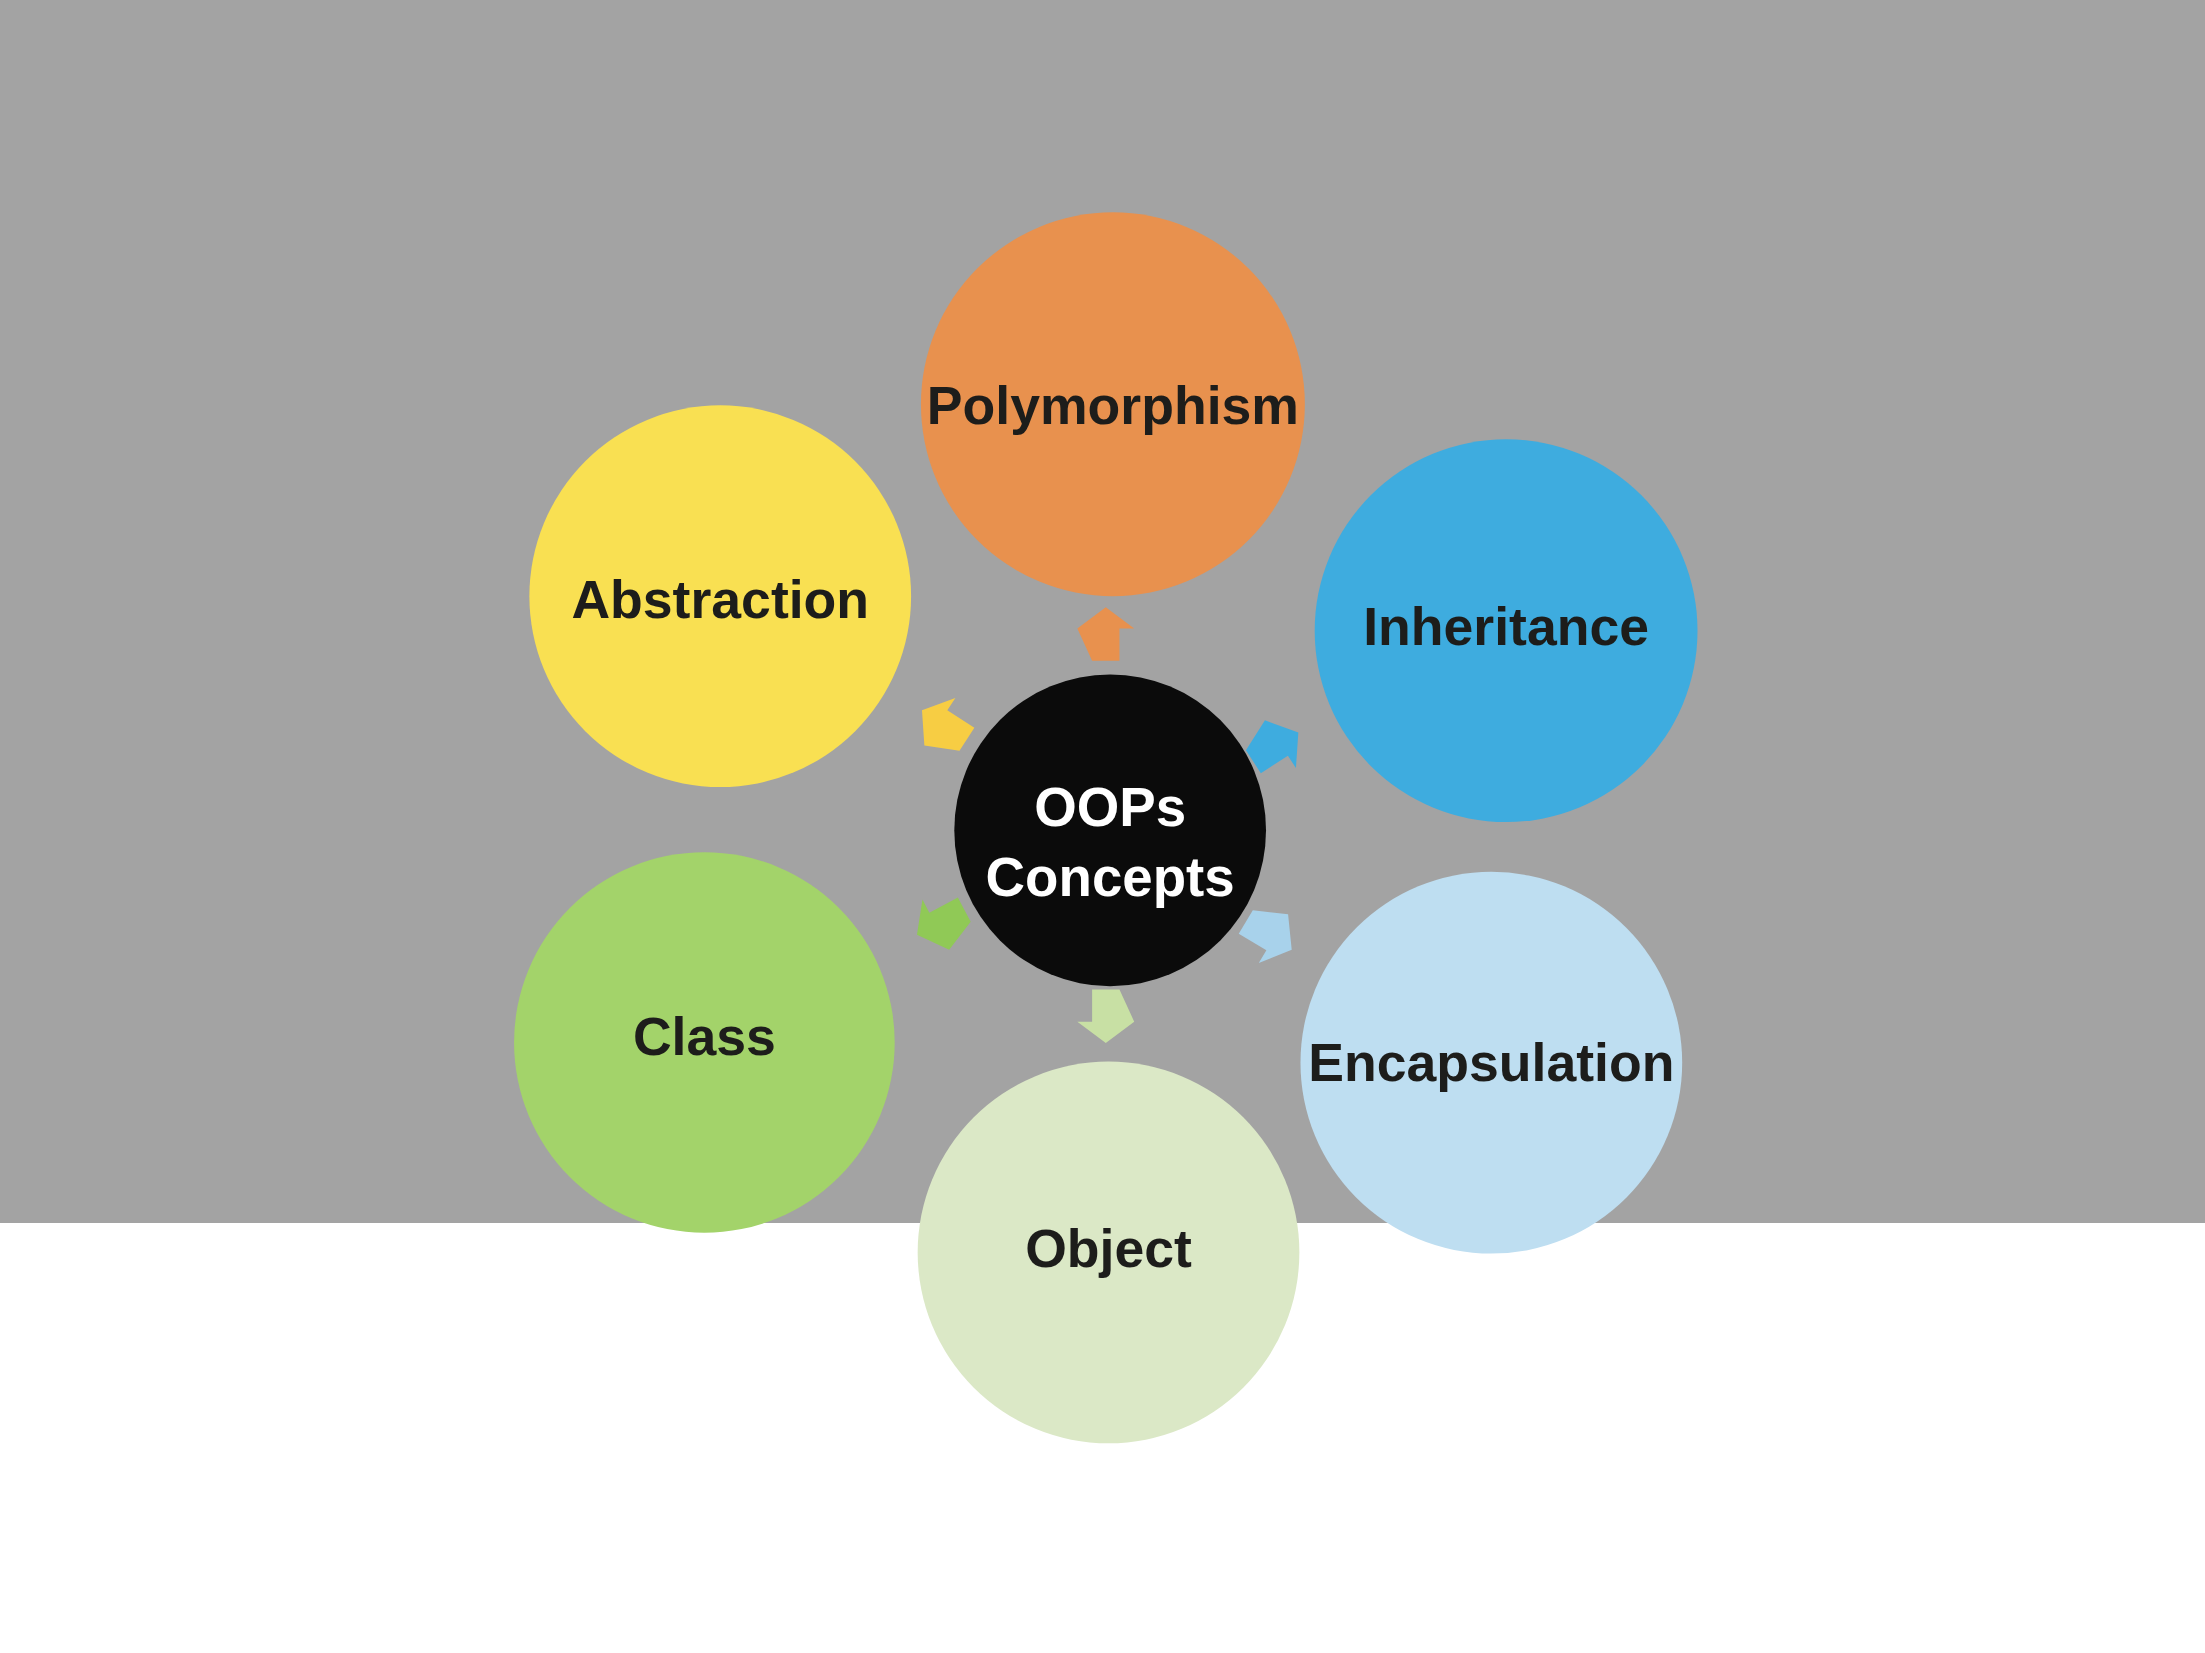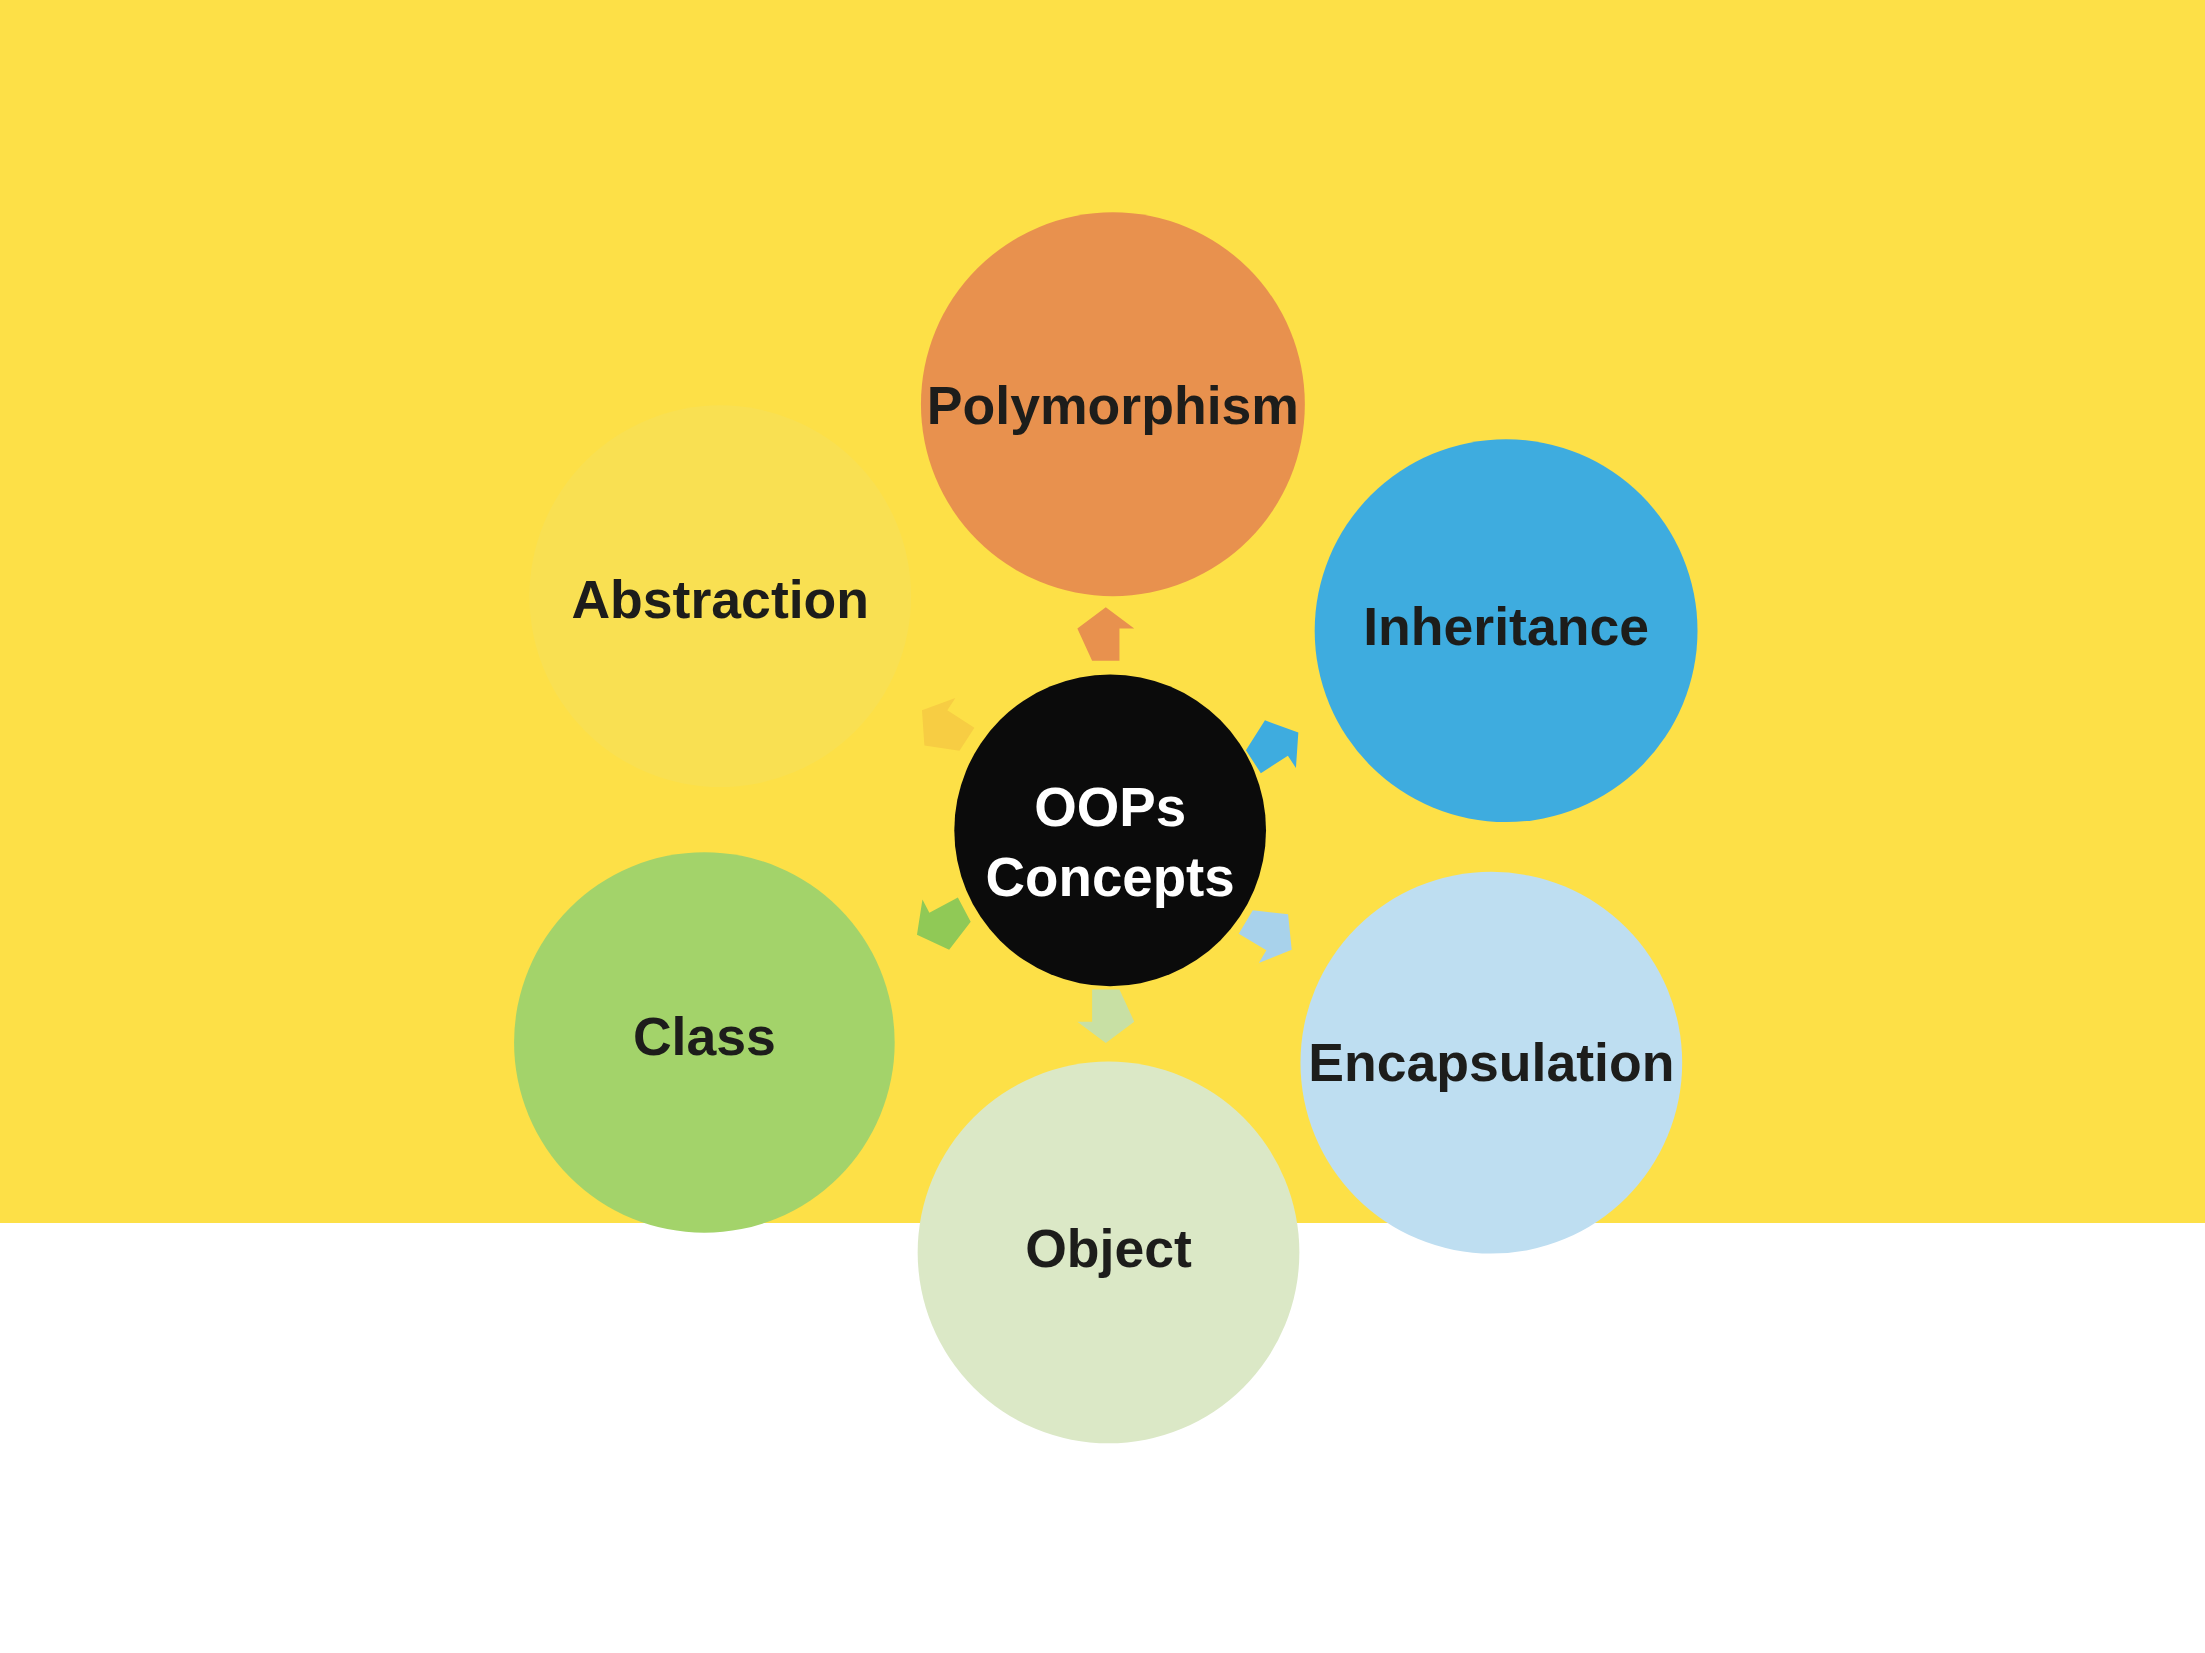--- a/index.html
+++ b/index.html
@@ -7,21 +7,21 @@
     padding: 0;
     width: 2205px;
     height: 1654px;
     background: #ffffff;
     overflow: hidden;
   }
   .stage {
     position: relative;
     width: 2205px;
     height: 1223px;
-    background: #fde047;
+    background: #a3a3a3;
   }
   svg.diagram {
     display: block;
     width: 2205px;
     height: 1654px;
   }
   .node-label {
     font-family: "Liberation Sans", sans-serif;
     font-weight: 700;
     font-size: 98px;

